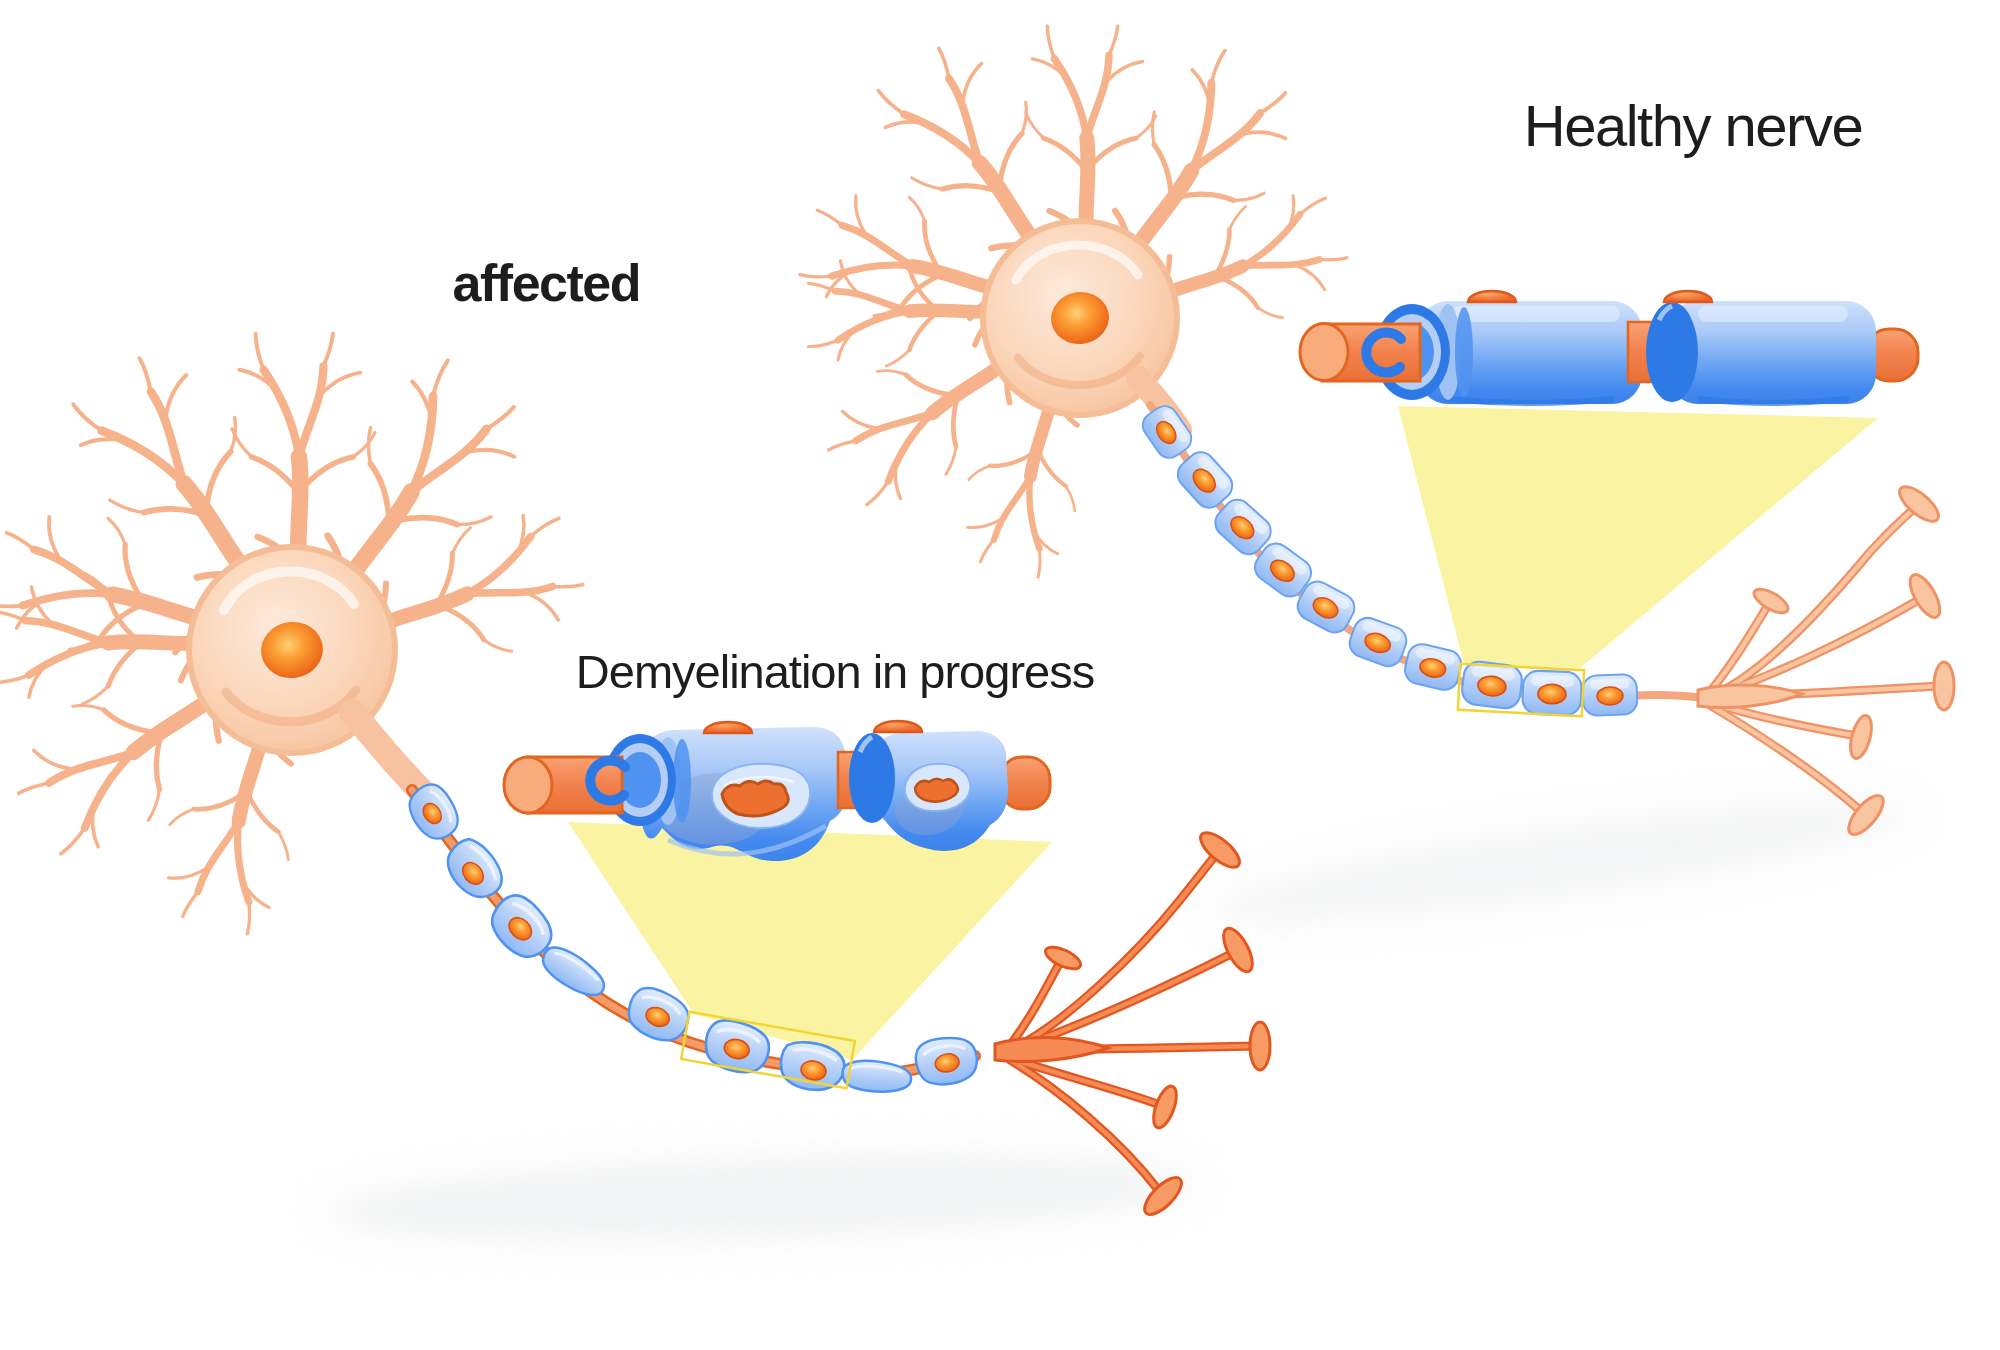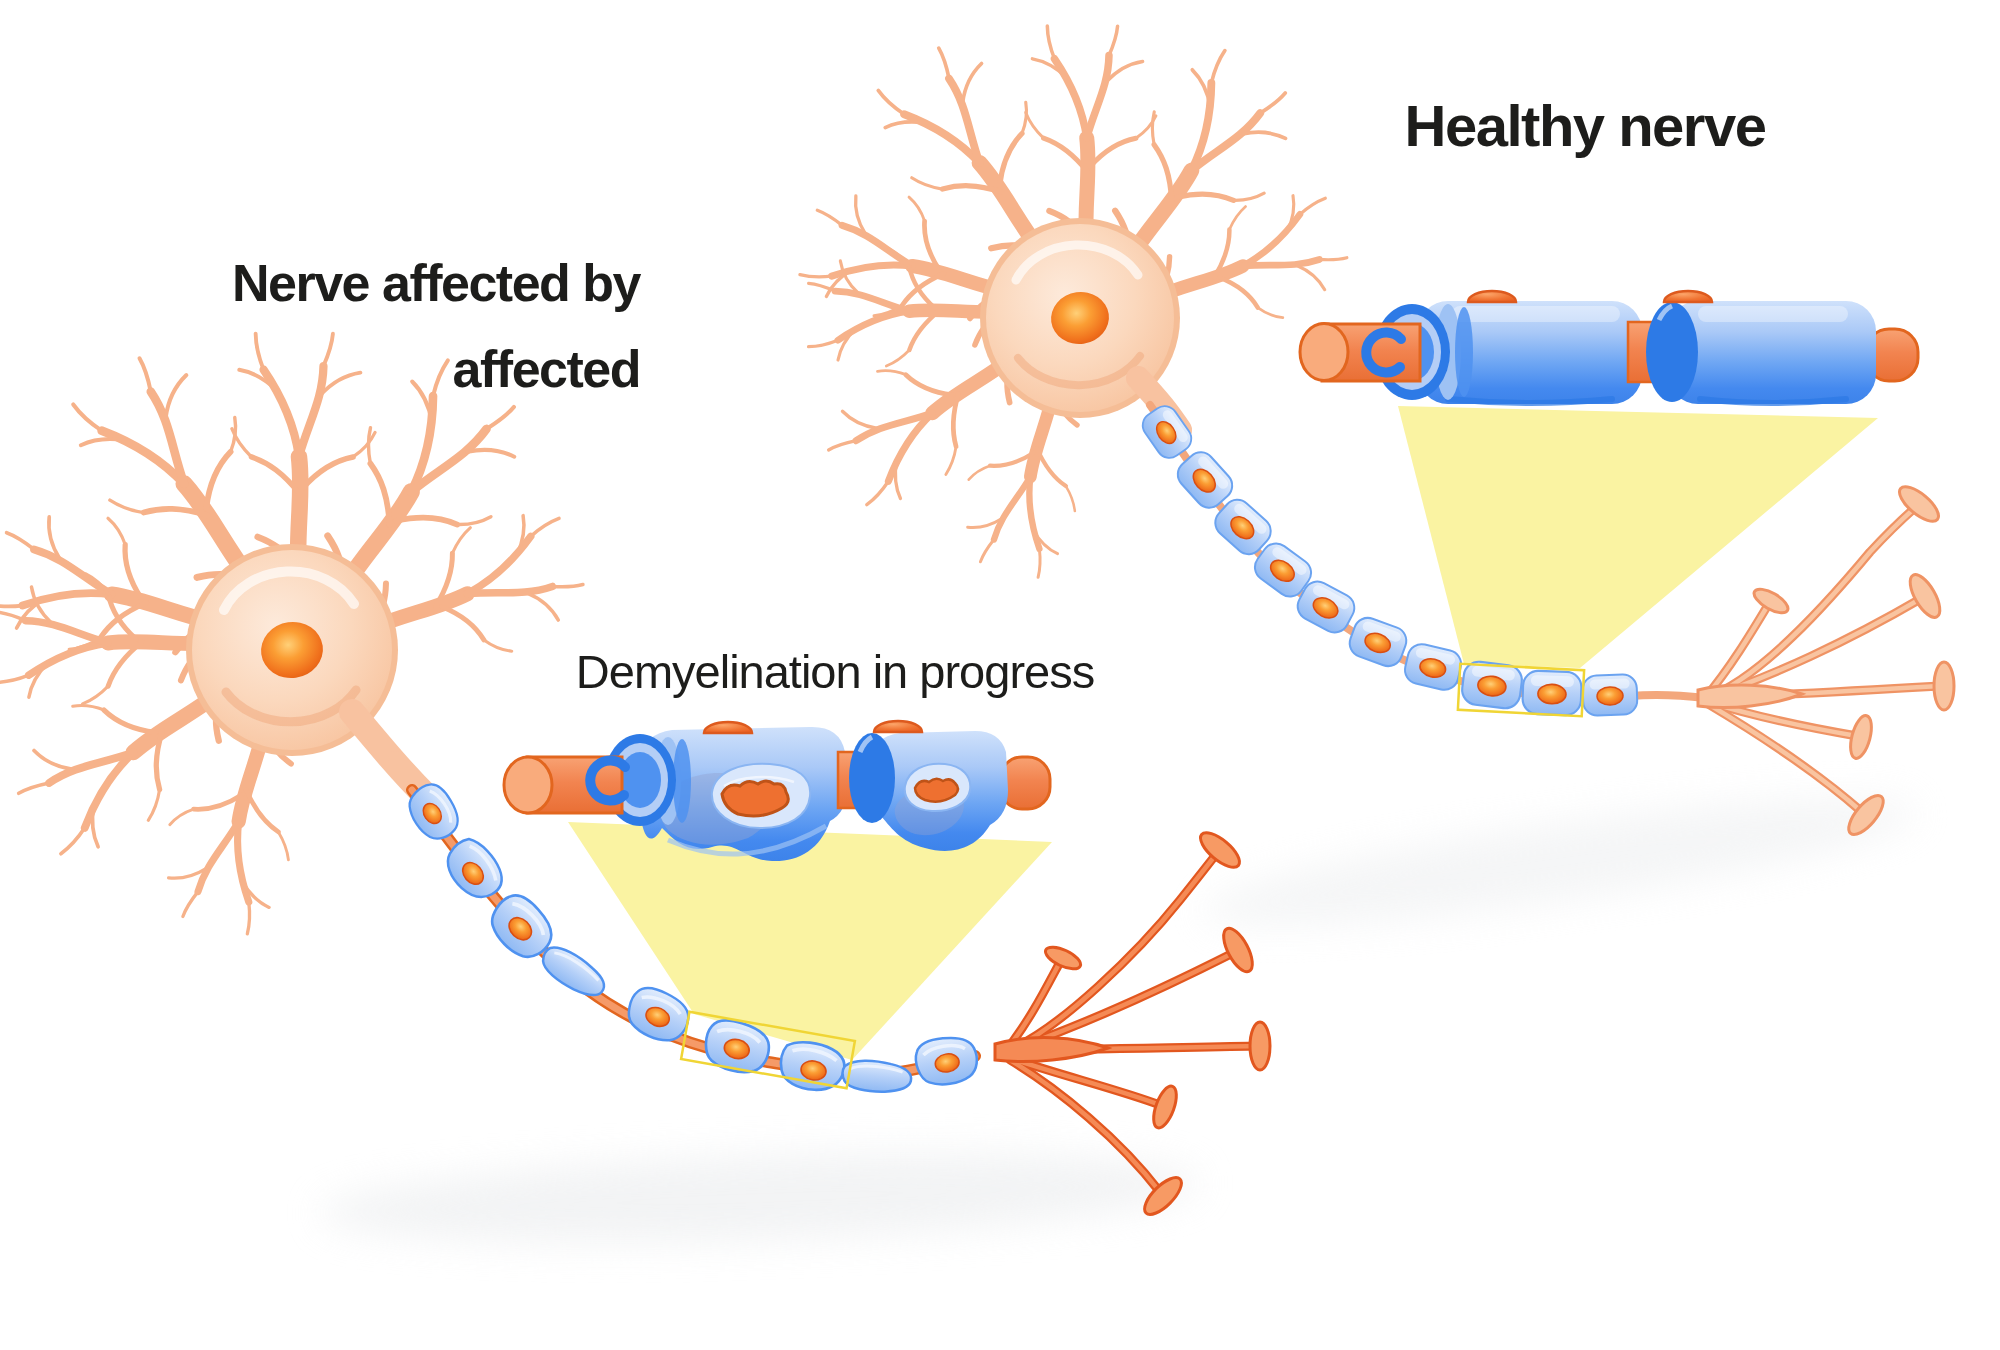--- a/index.html
+++ b/index.html
@@ -12,22 +12,22 @@
     color:#1d1d1b;
   }
   .stage svg{position:absolute;left:0;top:0;}
   .label{position:absolute;color:#1d1d1b;}
   .ms-title{
     left:90px;top:240px;width:550px;
     text-align:right;font-size:52px;font-weight:bold;
     line-height:86px;letter-spacing:-1.5px;
   }
   .healthy-title{
-    left:1285px;top:92px;width:600px;
-    text-align:center;font-size:58px;font-weight:bold;letter-spacing:-1.5px;
+    left:1393px;top:92px;width:600px;
+    text-align:center;font-size:58px;font-weight:normal;letter-spacing:-1.5px;
   }
   .myelin-label{
     left:1347px;top:214px;width:600px;
     text-align:center;font-size:46px;font-weight:normal;letter-spacing:-1px;
   }
   .demyelin-label{
     left:535px;top:644px;width:600px;
     text-align:center;font-size:47px;font-weight:normal;letter-spacing:-1px;
   }
 </style>
@@ -346,18 +346,17 @@
       <ellipse cx="1866" cy="815" rx="24" ry="10" transform="rotate(130 1866 815)" fill="#f9c4a0" stroke="#ef9364" stroke-width="3"></ellipse>
     </g>
 
     <g transform="translate(1521,690) rotate(3)">
       <rect x="-62" y="-23" width="124" height="46" fill="none" stroke="#f0d535" stroke-width="2.5"></rect>
     </g>
   </g>
 </svg>
 
   <div class="label ms-title">
-    <div>Nerve affected by</div>
     <div>affected</div>
   </div>
   <div class="label healthy-title">Healthy nerve</div>
   <div class="label demyelin-label">Demyelination in progress</div>
 </div>
 
 </body></html>

